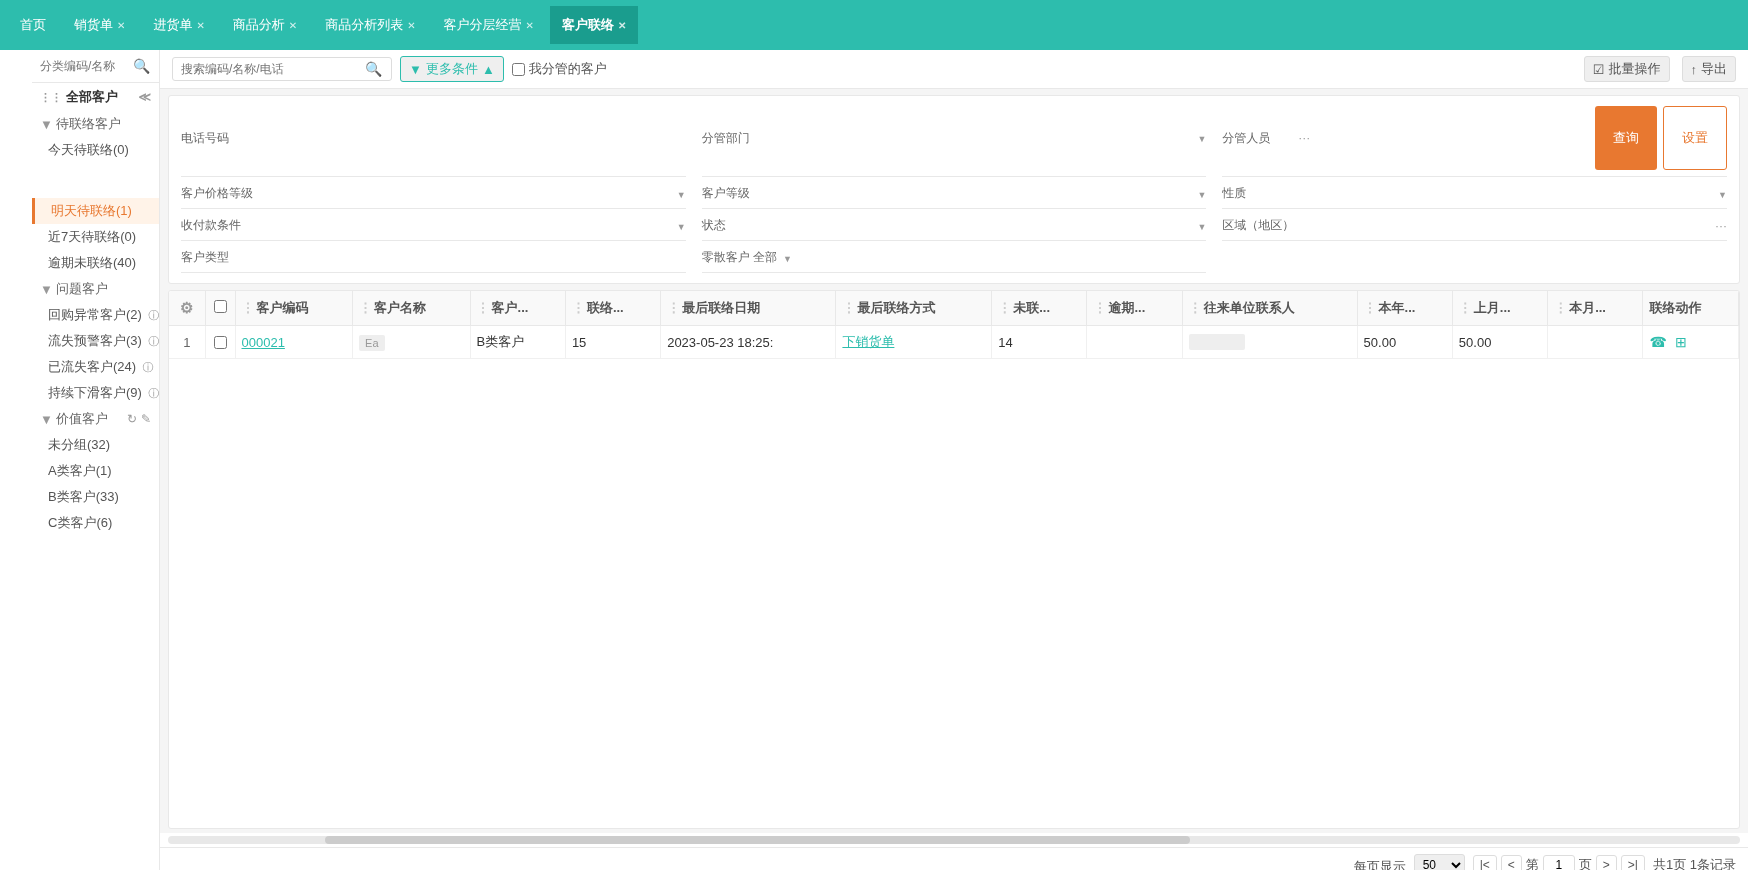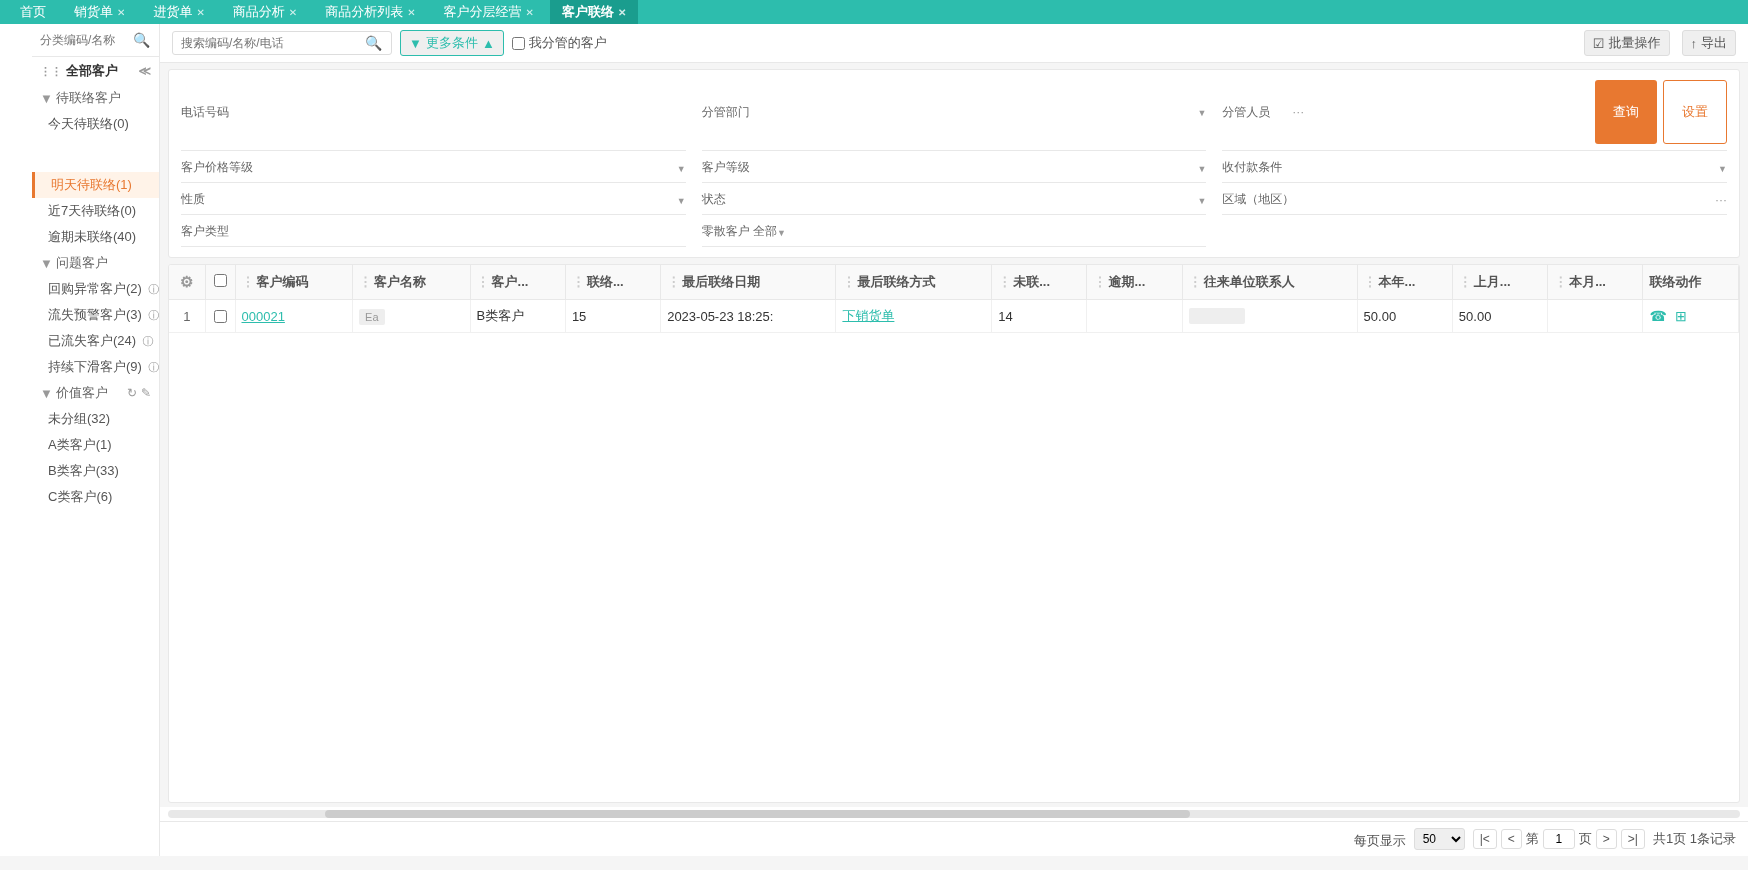--- a/index.html
+++ b/index.html
@@ -1,21 +1,21 @@
 <!DOCTYPE html>
 <html><head>
   <meta charset="utf-8">
   <style>
     * { box-sizing: border-box; margin: 0; padding: 0; font-family: 'Microsoft YaHei', Arial, sans-serif; font-size: 13px; }
     body { background: #f5f5f5; overflow: hidden; }
 
     
     .top-nav {
       background: #2dbdad;
-      height: 24px;
+      height: 50px;
       display: flex;
       align-items: center;
       padding: 0 8px;
       gap: 4px;
       color: white;
     }
     .nav-item {
       padding: 0 12px;
       height: 38px;
       display: flex;
@@ -182,20 +182,21 @@
       border: 1px solid #e8e8e8;
       border-radius: 3px;
       padding: 10px 12px;
       display: grid;
       grid-template-columns: 1fr 1fr 1fr;
       gap: 8px 16px;
     }
     .filter-row {
       display: flex;
       align-items: center;
+      gap: 6px;
       border-bottom: 1px solid #e8e8e8;
       padding-bottom: 6px;
     }
     .filter-label {
       color: #666;
       font-size: 12px;
       white-space: nowrap;
       min-width: 70px;
     }
     .filter-input {
@@ -523,28 +524,28 @@
       </div>
       <div class="filter-row">
         <span class="filter-label">客户等级</span>
         <div class="filter-select-wrap">
           <input class="filter-input" type="text" style="">
           <span class="filter-arrow triangle-down"></span>
         </div>
       </div>
 
       <div class="filter-row">
-        <span class="filter-label">收付款条件</span>
+        <span class="filter-label">性质</span>
         <div class="filter-select-wrap">
           <input class="filter-input" type="text" style="">
           <span class="filter-arrow triangle-down"></span>
         </div>
       </div>
       <div class="filter-row">
-        <span class="filter-label">性质</span>
+        <span class="filter-label">收付款条件</span>
         <div class="filter-select-wrap">
           <input class="filter-input" type="text" style="">
           <span class="filter-arrow triangle-down"></span>
         </div>
       </div>
       <div class="filter-row">
         <span class="filter-label">状态</span>
         <div class="filter-select-wrap">
           <input class="filter-input" type="text" style="">
           <span class="filter-arrow triangle-down"></span>

